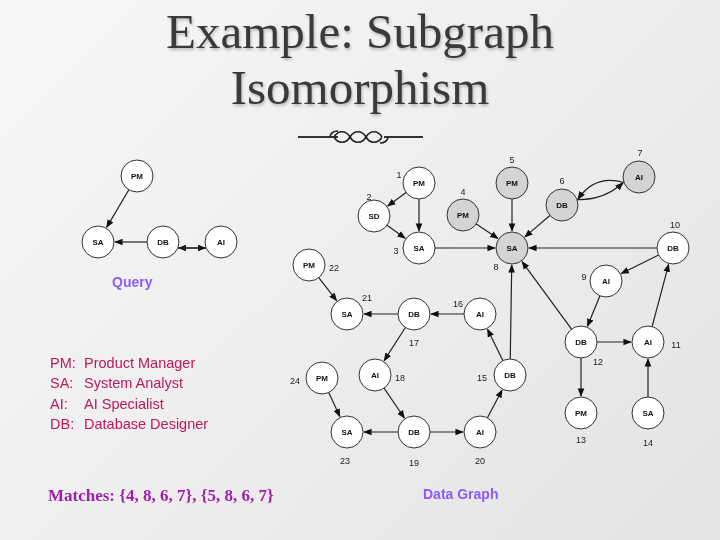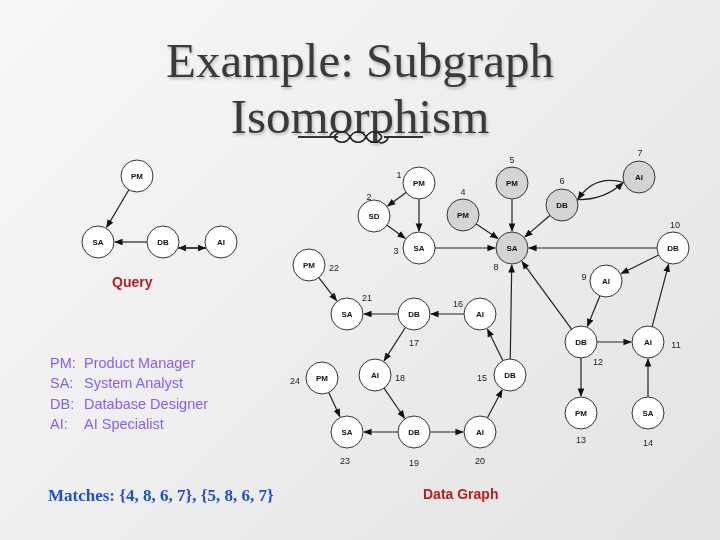--- a/index.html
+++ b/index.html
@@ -4,33 +4,33 @@
 <style>
   html, body { margin: 0; padding: 0; }
   body {
     width: 720px; height: 540px; overflow: hidden; position: relative;
     background: linear-gradient(135deg, #f7f7f7 0%, #efefef 45%, #e3e3e3 100%);
     font-family: "Liberation Sans", sans-serif;
   }
   .title {
     position: absolute; left: 0; top: 4px; width: 720px; text-align: center;
     font-family: "Liberation Serif", serif; font-size: 49px; line-height: 56px;
-    color: #3a3a3a; text-shadow: 1px 2px 3px rgba(0,0,0,0.25); margin-top: 29px;
+    color: #3a3a3a; text-shadow: 1px 2px 3px rgba(0,0,0,0.25);
   }
   .title span { display: block; }
   svg.graph { position: absolute; left: 0; top: 0; }
   .node-label { font-family: "Liberation Sans", sans-serif; font-size: 8px; font-weight: bold; fill: #111; }
   .num-label { font-family: "Liberation Sans", sans-serif; font-size: 9px; fill: #222; }
-  .caption { position: absolute; font-family: "Liberation Sans", sans-serif; font-weight: bold; font-size: 14px; color: #b91c1c; }
-  .legend { position: absolute; left: 50px; top: 353px; font-size: 14.5px; line-height: 20.3px; color: #8b5cf6; }
+  .caption { position: absolute; font-family: "Liberation Sans", sans-serif; font-weight: bold; font-size: 14px; color: #8b5cf6; }
+  .legend { position: absolute; left: 50px; top: 353px; font-size: 14.5px; line-height: 20.3px; color: #be185d; }
   .legend-row { display: flex; }
   .legend-abbr { width: 34px; }
   .matches {
     position: absolute; left: 48px; top: 486px;
-    font-family: "Liberation Serif", serif; font-weight: bold; font-size: 17px; color: #1d4ed8;
+    font-family: "Liberation Serif", serif; font-weight: bold; font-size: 17px; color: #a21caf;
   }
 </style>
 </head>
 <body>
 
 <div class="title">
   <span>Example: Subgraph</span>
   <span>Isomorphism</span>
 </div>
 
@@ -229,22 +229,22 @@
 <div class="legend">
   <div class="legend-row">
       <span class="legend-abbr">PM:</span>
       <span>Product Manager</span>
     </div>
   <div class="legend-row">
       <span class="legend-abbr">SA:</span>
       <span>System Analyst</span>
     </div>
   <div class="legend-row">
+      <span class="legend-abbr">AI:</span>
+      <span>AI Specialist</span>
+    </div>
+  <div class="legend-row">
       <span class="legend-abbr">DB:</span>
       <span>Database Designer</span>
     </div>
-  <div class="legend-row">
-      <span class="legend-abbr">AI:</span>
-      <span>AI Specialist</span>
-    </div>
 </div>
 
 <div class="matches">Matches: {4, 8, 6, 7}, {5, 8, 6, 7}</div>
 
 </body></html>

